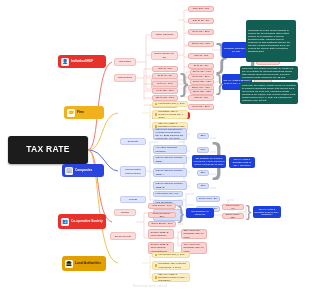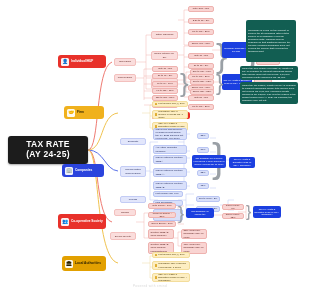--- a/index.html
+++ b/index.html
@@ -118,21 +118,20 @@
       <path d="M258,212 H264"></path>
     </g>
 
     <g fill="none" stroke="#eed9a0" stroke-width=".5">
       <path d="M142,263 H150 M150,256 V278 M150,256 H156 M150,267 H156 M150,278 H156"></path>
     </g>
   </svg>
 
   <div class="node root" style="left:8px;top:136px;width:80px;height:28px;">
     <span class="l1">TAX RATE</span>
-    <span class="l2">(AY 24-25)</span>
   </div>
 
   <div class="node branch b-red" style="left:58px;top:55px;width:48px;height:13px;">
     <span class="ico">👤</span>
     <span>Individual/HUF</span>
   </div>
 
   <div class="node branch b-yel" style="left:64px;top:106px;width:40px;height:13px;">
     <span class="ico">🤝</span>
     <span>Firm</span>

